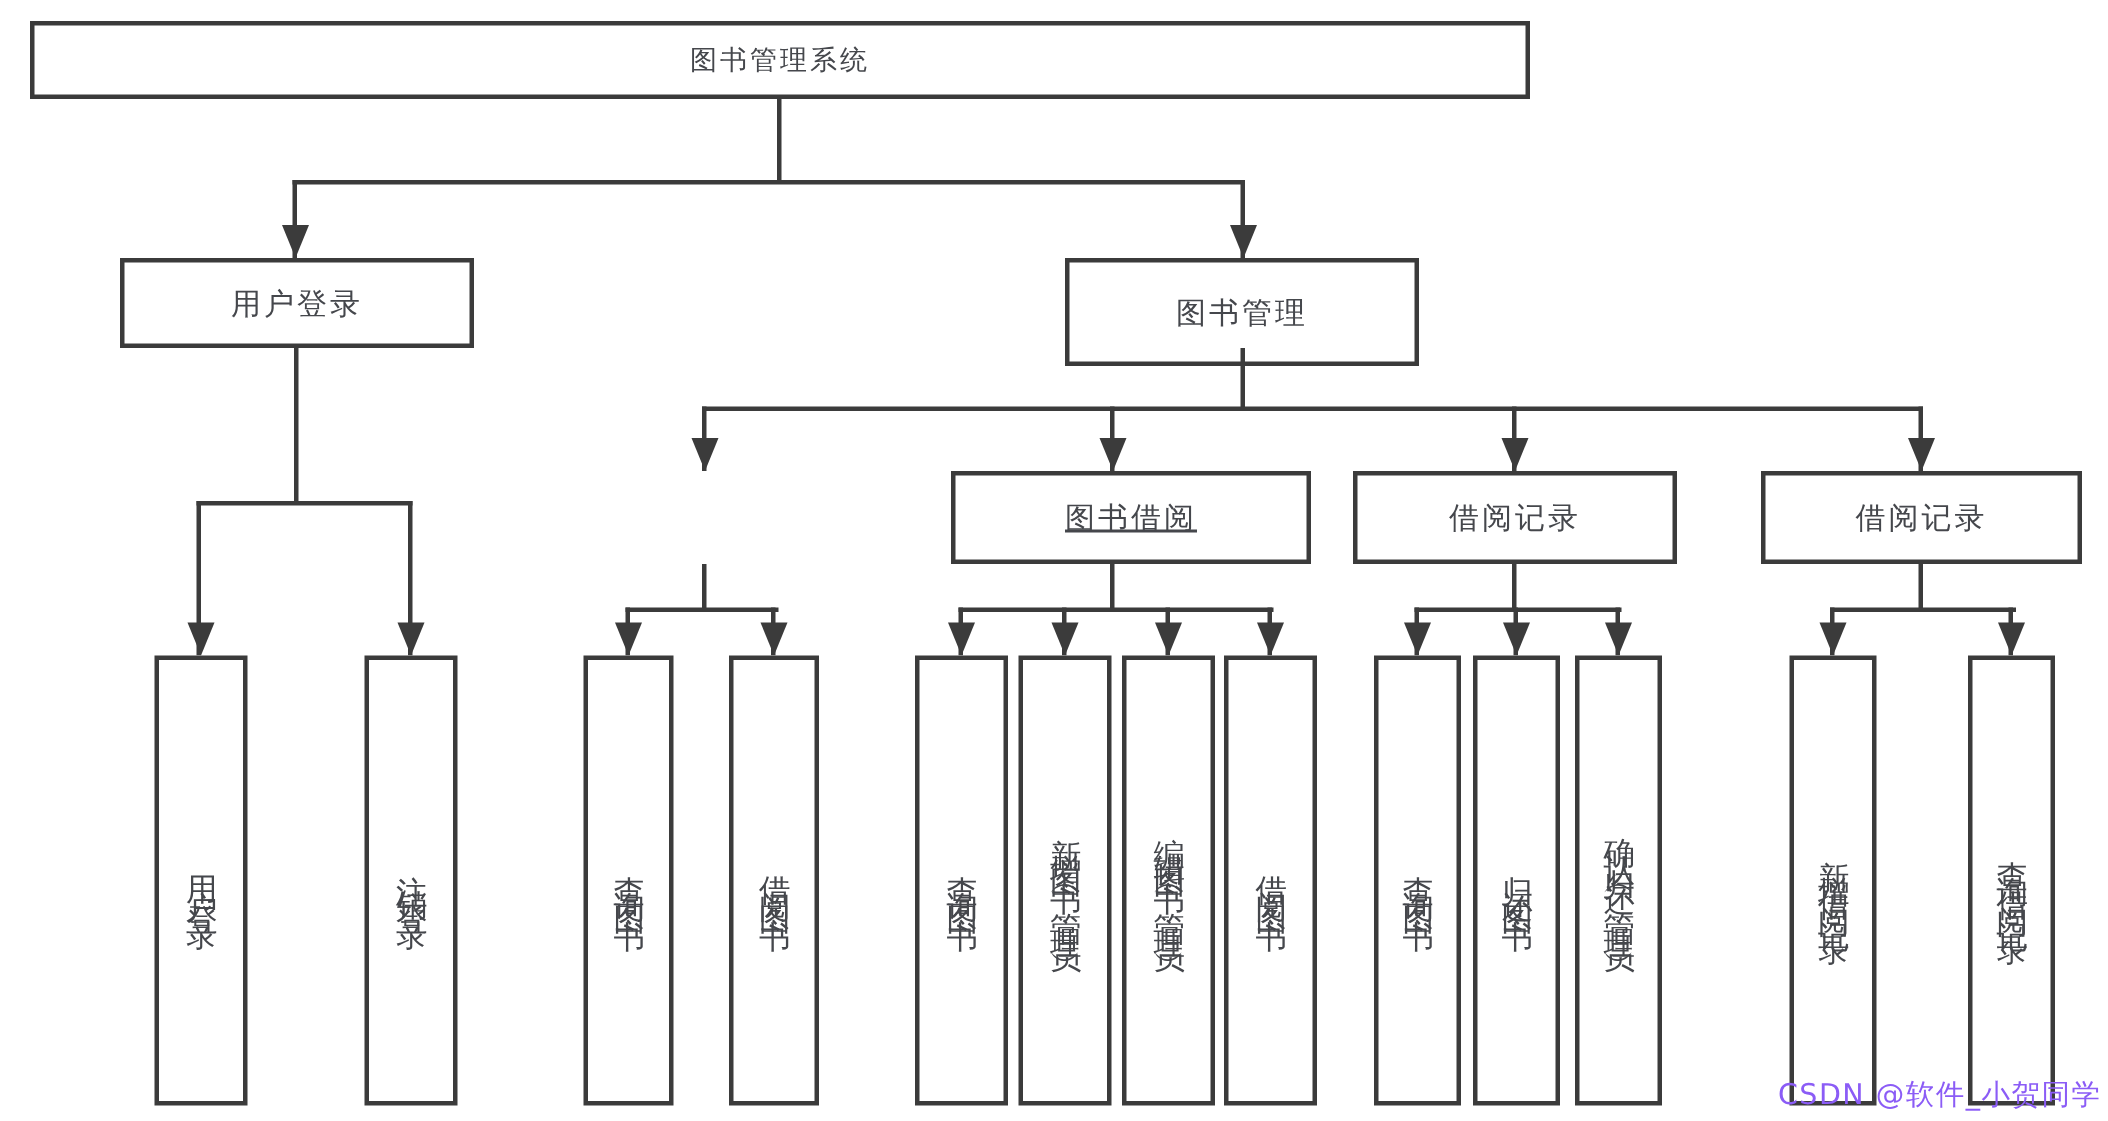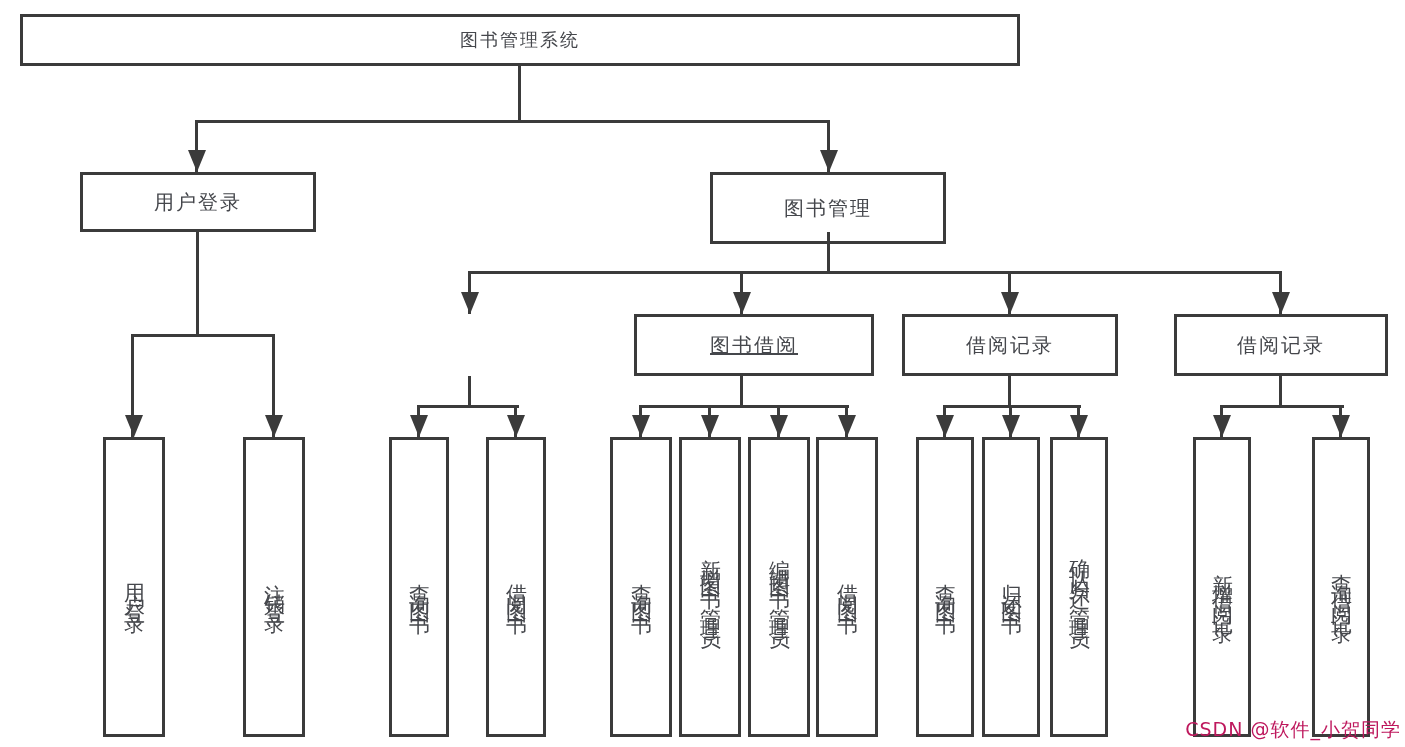--- a/index.html
+++ b/index.html
@@ -40,21 +40,21 @@
     position: absolute;
     width: 0; height: 0;
     border-left: 9px solid transparent;
     border-right: 9px solid transparent;
     border-top: 22px solid #3b3b3b;
   }
   .watermark {
     position: absolute;
     right: 4px; bottom: 4px;
     font-size: 19px;
-    color: #be185d;
+    color: #8b5cf6;
     letter-spacing: 1px;
     z-index: 5;
   }
 </style>
 </head>
 <body>
 
 <div id="stage">
 
   <div class="box root" style="left:20px; top:14px; width:1000px; height:52px;">

